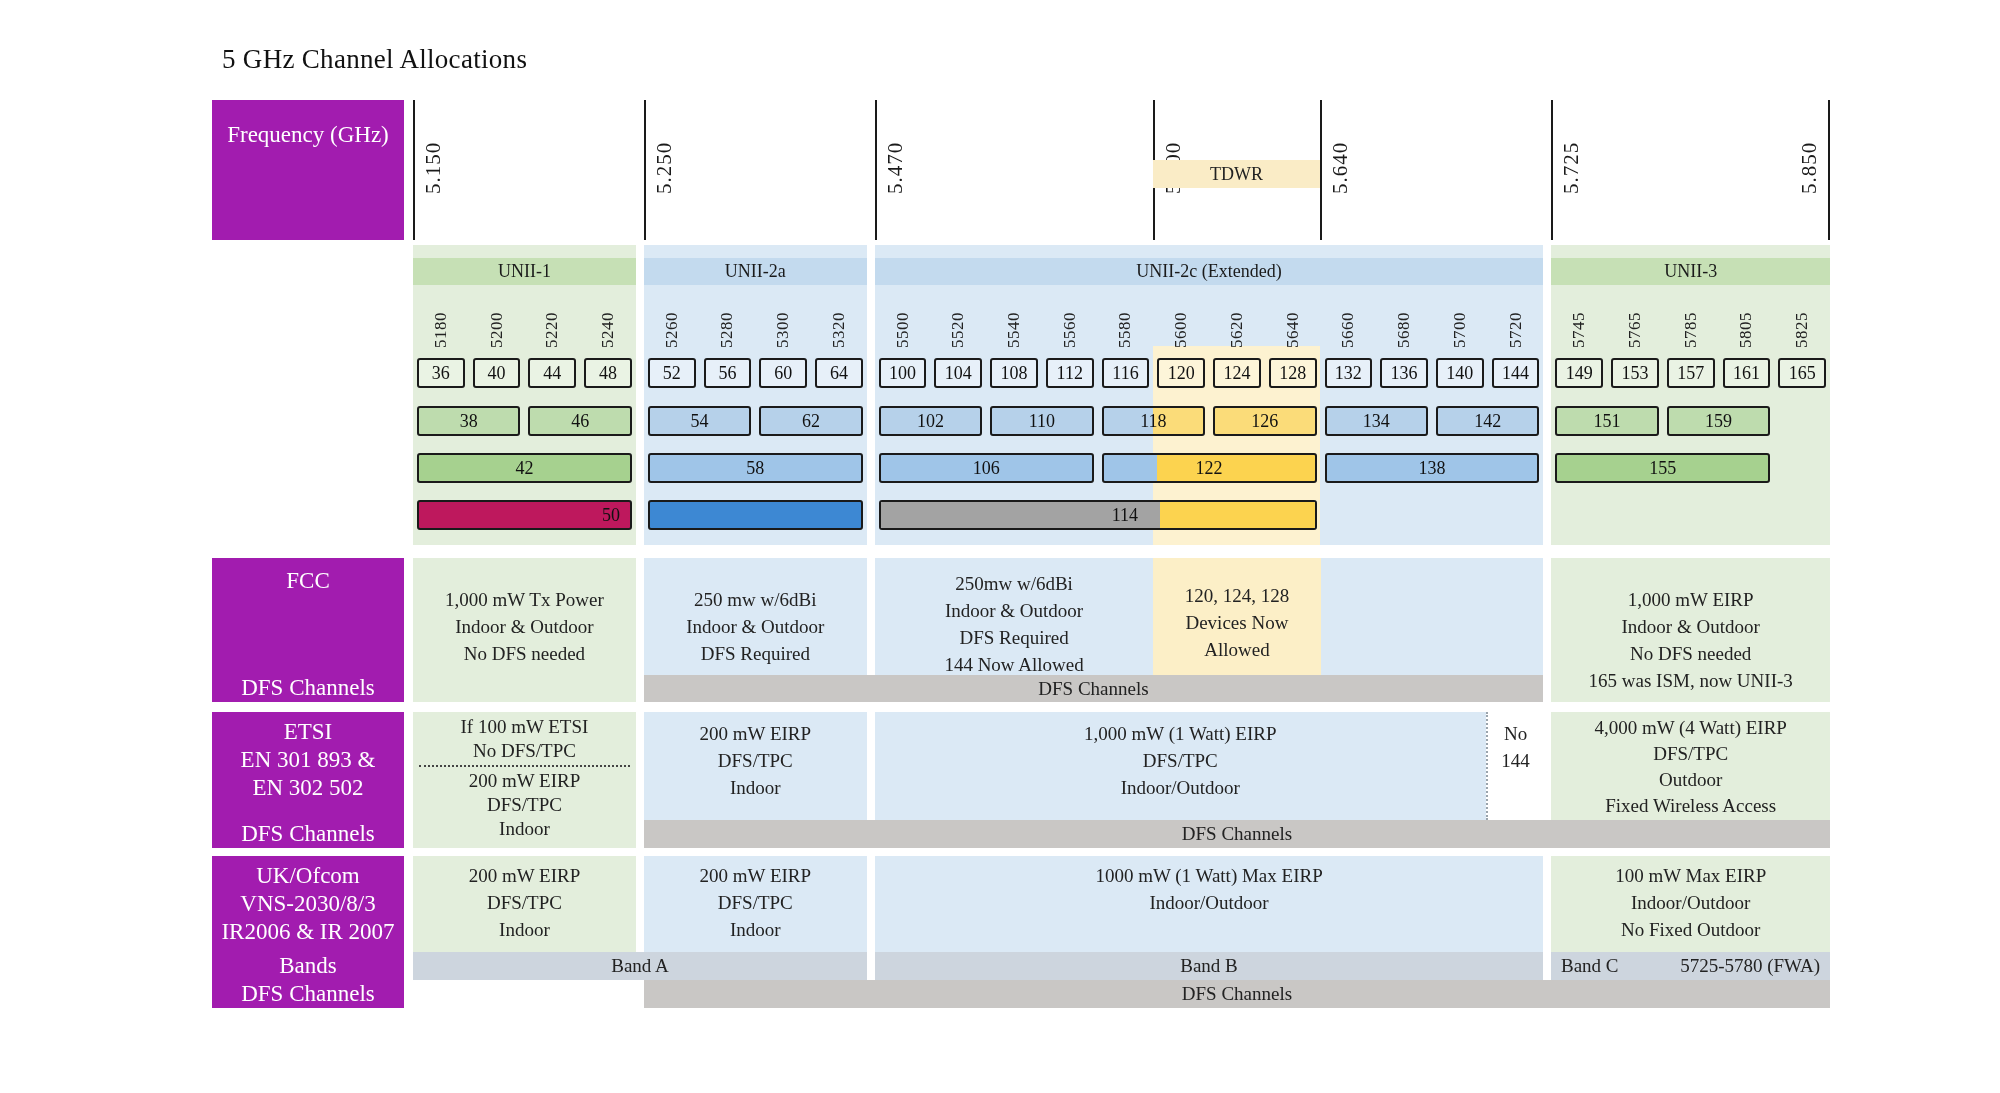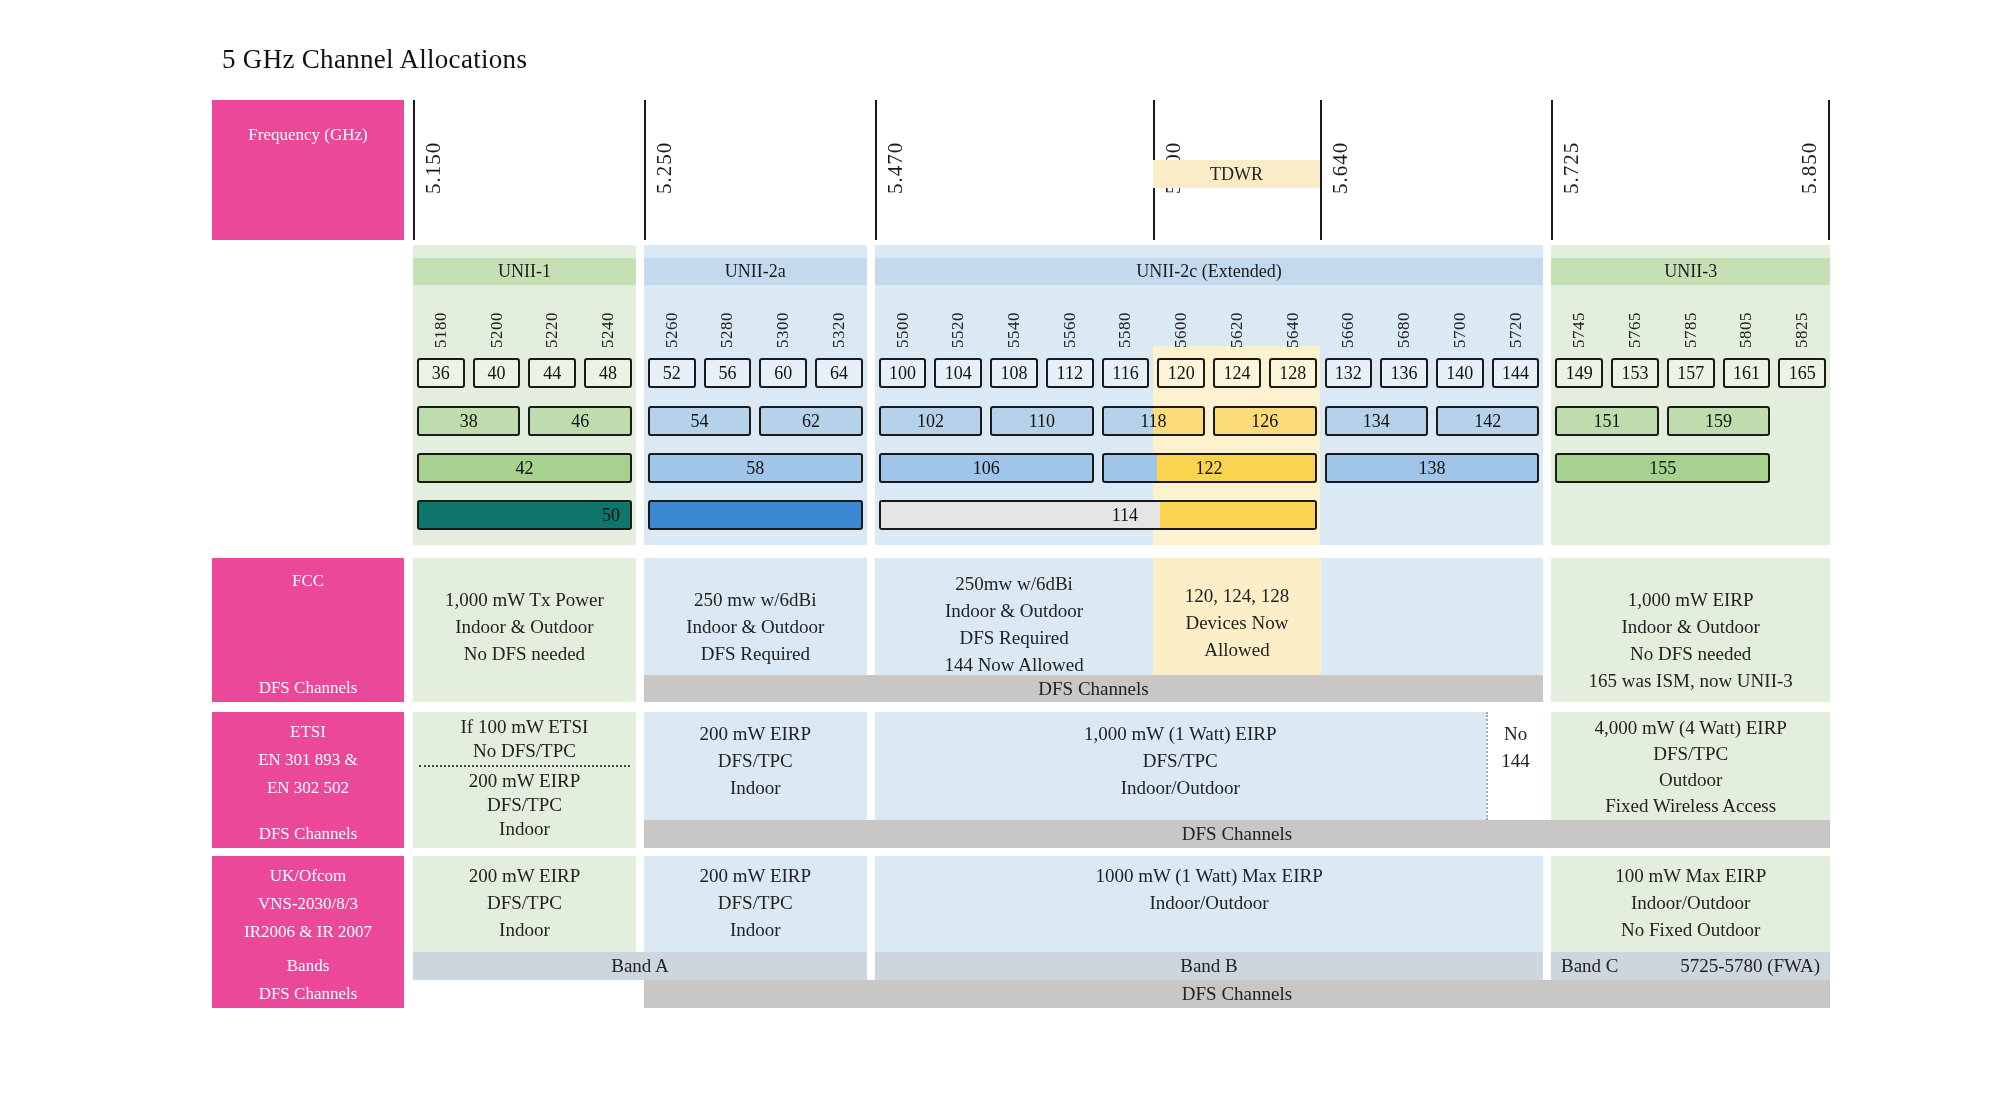--- a/index.html
+++ b/index.html
@@ -2,21 +2,21 @@
 <html><head>
 <meta charset="utf-8">
 <style>
   html,body{margin:0;padding:0;background:#fff}
   *{box-sizing:border-box}
   .canvas{position:relative;width:2000px;height:1093px;background:#fff;
           font-family:Liberation Serif, serif;color:#222;overflow:hidden}
   .title{position:absolute;left:222px;top:44px;font-size:27px;color:#111;letter-spacing:.3px}
 
   
-  .glab{position:absolute;background:#ec4899;color:#fff;font-size:17px}
+  .glab{position:absolute;background:#a21caf;color:#fff;font-size:23px}
   .glab .ln{position:absolute;left:0;right:0;text-align:center;line-height:26px;white-space:nowrap}
 
   
   .tick{position:absolute;top:100px;height:140px;width:0;border-left:2px solid #1a1a1a}
   .fl{position:absolute;top:108px;height:86px;writing-mode:vertical-rl;transform:rotate(180deg);
       font-size:21px;letter-spacing:1px;color:#1a1a1a}
   .tdwrbox{position:absolute;left:1153px;top:160px;width:167px;height:28px;background:#faecc6;
       display:flex;align-items:center;justify-content:center;font-size:18px}
 
   
@@ -37,24 +37,24 @@
   .vt{writing-mode:vertical-rl;transform:rotate(180deg);font-size:17px;letter-spacing:.5px;color:#222}
 
   .bx{border:2px solid #1a1a1a;border-radius:3px;margin:0 4px;display:flex;align-items:center;
       justify-content:center;font-size:18px;color:#111;height:100%}
   .sp2{grid-column:span 2}.sp4{grid-column:span 4}.sp8{grid-column:span 8}
   .b20g{background:#eaf3e4}.b20b{background:#e7f0f9}.b20y{background:#fdf5d9}
   .b40g{background:#bedcae}.b40b{background:#b6d1ea}.b40y{background:#fbdc79}
   .b40split{background:linear-gradient(90deg,#b6d1ea 0 50%,#fbdc79 50%)}
   .b80g{background:#a6d18f}.b80b{background:#9fc5e8}
   .b80split{background:linear-gradient(90deg,#9fc5e8 0 25%,#fcd34f 25%)}
-  .b160g{background:#0f766e}.b160b{background:#3d88d3}
+  .b160g{background:#be185d}.b160b{background:#3d88d3}
   .bar50{justify-content:flex-end;padding-right:10px}
   .bar114{padding:0;overflow:hidden}
-  .bar114 .p1{flex:5;height:100%;background:#e5e5e5;display:flex;align-items:center;
+  .bar114 .p1{flex:5;height:100%;background:#a3a3a3;display:flex;align-items:center;
       justify-content:flex-end;padding-right:22px}
   .bar114 .p2{flex:3;height:100%;background:#fcd34f}
 
   
   .cell{font-size:19px;text-align:center}
   .cg{background:#e3eedc}.cb{background:#dbe9f5}
   .t{line-height:27px}
   .t24{line-height:24px}
   .dfsbar{position:absolute;background:#c9c7c5;display:flex;align-items:center;justify-content:center;
       font-size:19px;color:#222}

